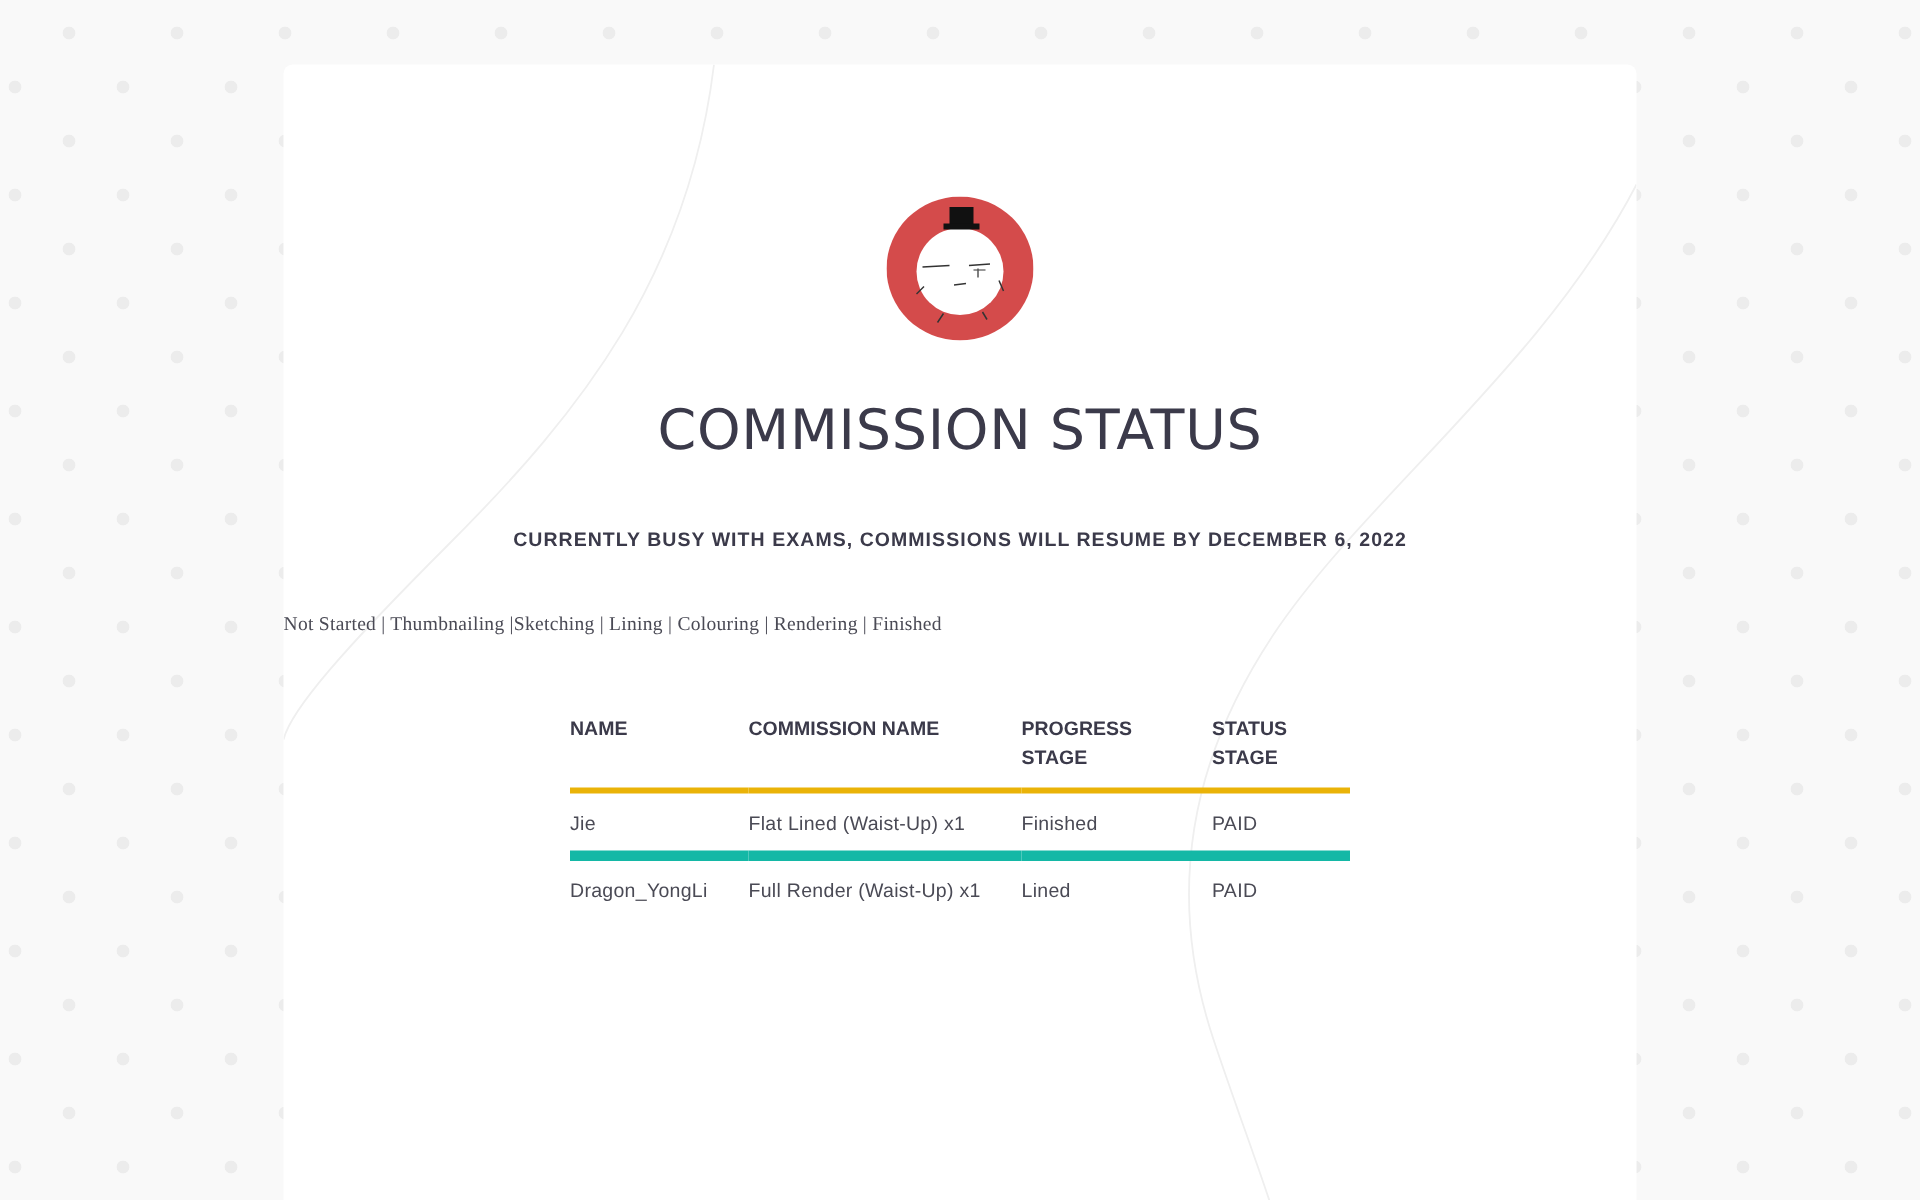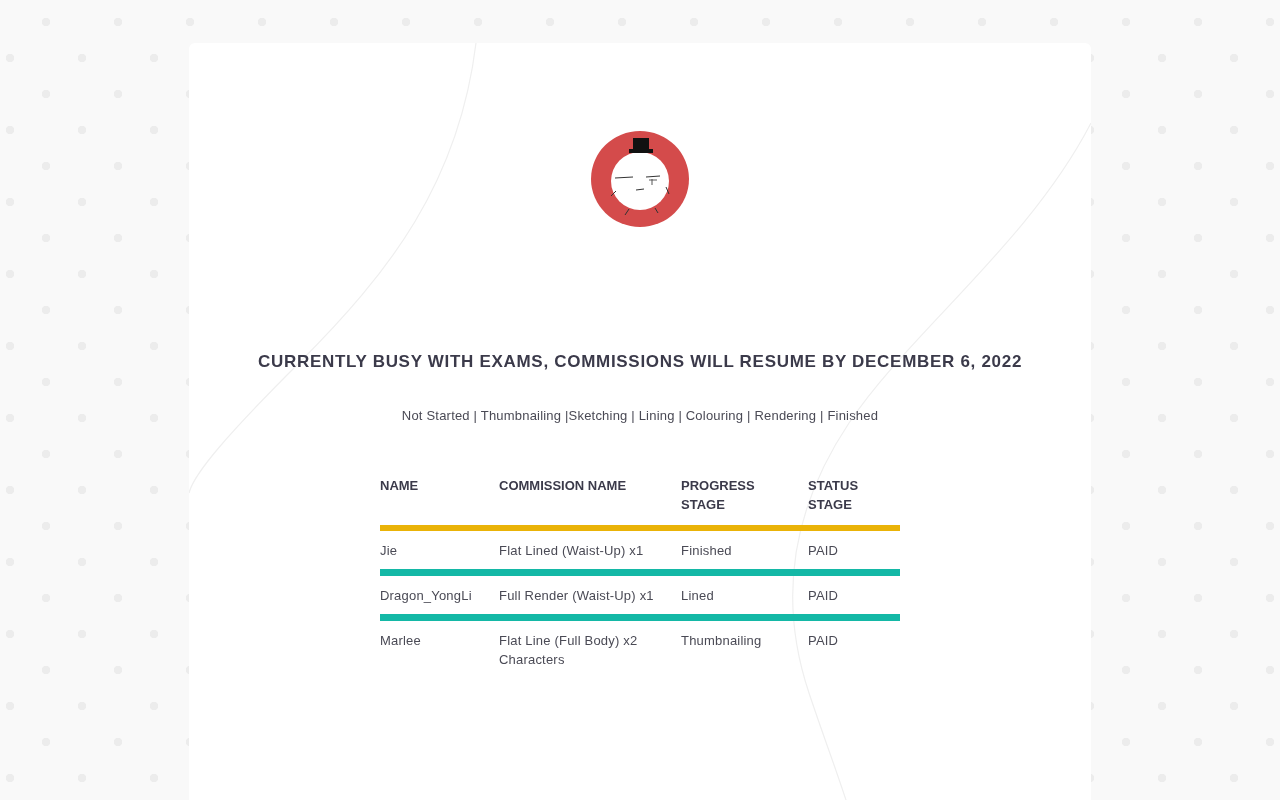--- a/index.html
+++ b/index.html
@@ -54,32 +54,31 @@
       color: #3b3a4a;
       letter-spacing: 0.5px;
     }
     .notice {
       position: absolute;
       left: 0;
       width: 902px;
       top: 309px;
       text-align: center;
       font-family: "Liberation Sans", sans-serif;
-      font-size: 17px;
+      font-size: 13px;
       font-weight: bold;
       letter-spacing: 0.7px;
       color: #3b3a4a;
     }
     .stages {
       position: absolute;
       left: 0;
       width: 902px;
       top: 365px;
-      text-align: center;
-      font-family: Liberation Sans, sans-serif;
+      font-family: Liberation Serif, serif;
       font-size: 13px;
       color: #4a4a55;
       letter-spacing: 0.2px;
     }
     table.status {
       position: absolute;
       left: 191px;
       top: 428px;
       width: 520px;
       border-collapse: collapse;
@@ -88,21 +87,21 @@
       color: #4a4a55;
     }
     table.status th {
       text-align: left;
       font-weight: bold;
       font-size: 13px;
       color: #3b3a4a;
       vertical-align: top;
       padding: 5px 0 11px 0;
       line-height: 19px;
-      border-bottom: 6px solid #eab308;
+      border-bottom: 4px solid #eab308;
     }
     table.status td {
       vertical-align: top;
       padding: 10px 0 9px 0;
       line-height: 19px;
       border-bottom: 7px solid #14b8a6;
       letter-spacing: 0.2px;
     }
     table.status tr:last-child td {
       border-bottom: none;
@@ -132,20 +131,21 @@
       <line x1="58" y1="49" x2="66" y2="49" stroke="#333" stroke-width="0.8"></line>
       <line x1="45" y1="59" x2="53" y2="58" stroke="#333" stroke-width="1"></line>
       <path d="M 61 48 L 61 54" stroke="#555" stroke-width="1"></path>
       <line x1="25" y1="60" x2="20" y2="65" stroke="#333" stroke-width="1"></line>
       <line x1="75" y1="56" x2="78" y2="63" stroke="#333" stroke-width="1"></line>
       <line x1="38" y1="78" x2="34" y2="84" stroke="#333" stroke-width="1"></line>
       <line x1="64" y1="77" x2="67" y2="82" stroke="#333" stroke-width="1"></line>
     </svg>
   </div>
 
+  <div class="title">COMMISSION STATUS</div>
   <div class="notice">CURRENTLY BUSY WITH EXAMS, COMMISSIONS WILL RESUME BY DECEMBER 6, 2022</div>
   <div class="stages">Not Started | Thumbnailing |Sketching | Lining | Colouring | Rendering | Finished</div>
 
   <table class="status">
     <thead>
       <tr>
         <th class="col-name"><span>NAME</span></th>
         <th class="col-type"><span>COMMISSION NAME</span></th>
         <th class="col-stage"><span>PROGRESS</span><br><span>STAGE</span></th>
         <th class="col-pay"><span>STATUS</span><br><span>STAGE</span></th>
@@ -157,21 +157,15 @@
         <td>Flat Lined (Waist-Up) x1</td>
         <td>Finished</td>
         <td>PAID</td>
       </tr>
       <tr>
         <td>Dragon_YongLi</td>
         <td>Full Render (Waist-Up) x1</td>
         <td>Lined</td>
         <td>PAID</td>
       </tr>
-      <tr>
-        <td>Marlee</td>
-        <td><span>Flat Line (Full Body) x2</span><br><span>Characters</span></td>
-        <td>Thumbnailing</td>
-        <td>PAID</td>
-      </tr>
     </tbody>
   </table>
 </div>
 
 </body></html>

